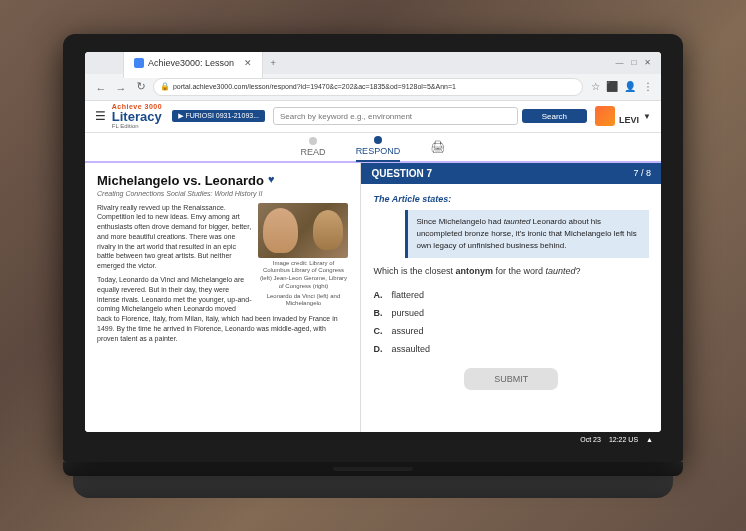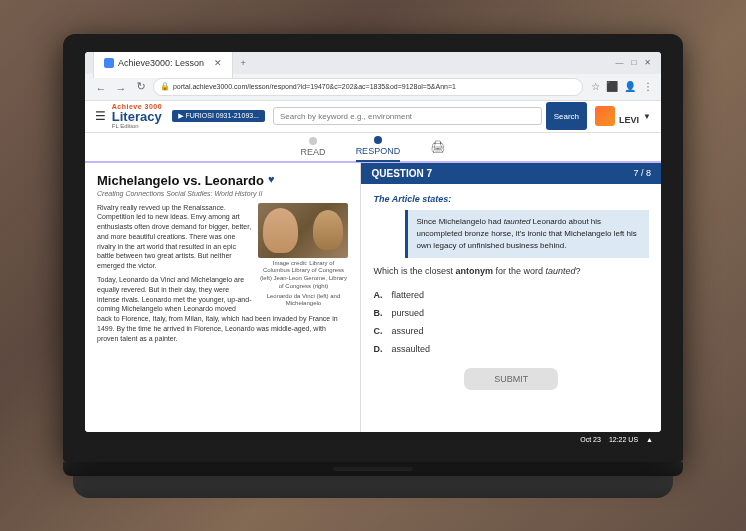--- a/index.html
+++ b/index.html
@@ -58,20 +58,21 @@
       align-items: center;
       background: #fff;
       border-radius: 6px 6px 0 0;
       padding: 5px 10px;
       font-size: 9px;
       color: #333;
       gap: 4px;
       height: 31px;
       border: 1px solid #ddd;
       border-bottom: none;
+      margin-left: 30px;
     }
 
     .tab-favicon {
       width: 10px;
       height: 10px;
       background: #4285f4;
       border-radius: 2px;
     }
 
     .tab-close {
@@ -189,25 +190,25 @@
       padding: 2px 6px;
       font-size: 8px;
       color: #999;
       height: 18px;
     }
 
     .search-btn {
       background: #1a4a8a;
       color: #fff;
       border: none;
-      padding: 2px 8px;
+      padding: 2px 20px;
       font-size: 8px;
       border-radius: 3px;
       cursor: pointer;
-      height: 28px;
+      height: 14px;
     }
 
     .user-area {
       display: flex;
       align-items: center;
       gap: 4px;
       margin-left: 8px;
     }
 
     .user-avatar {

